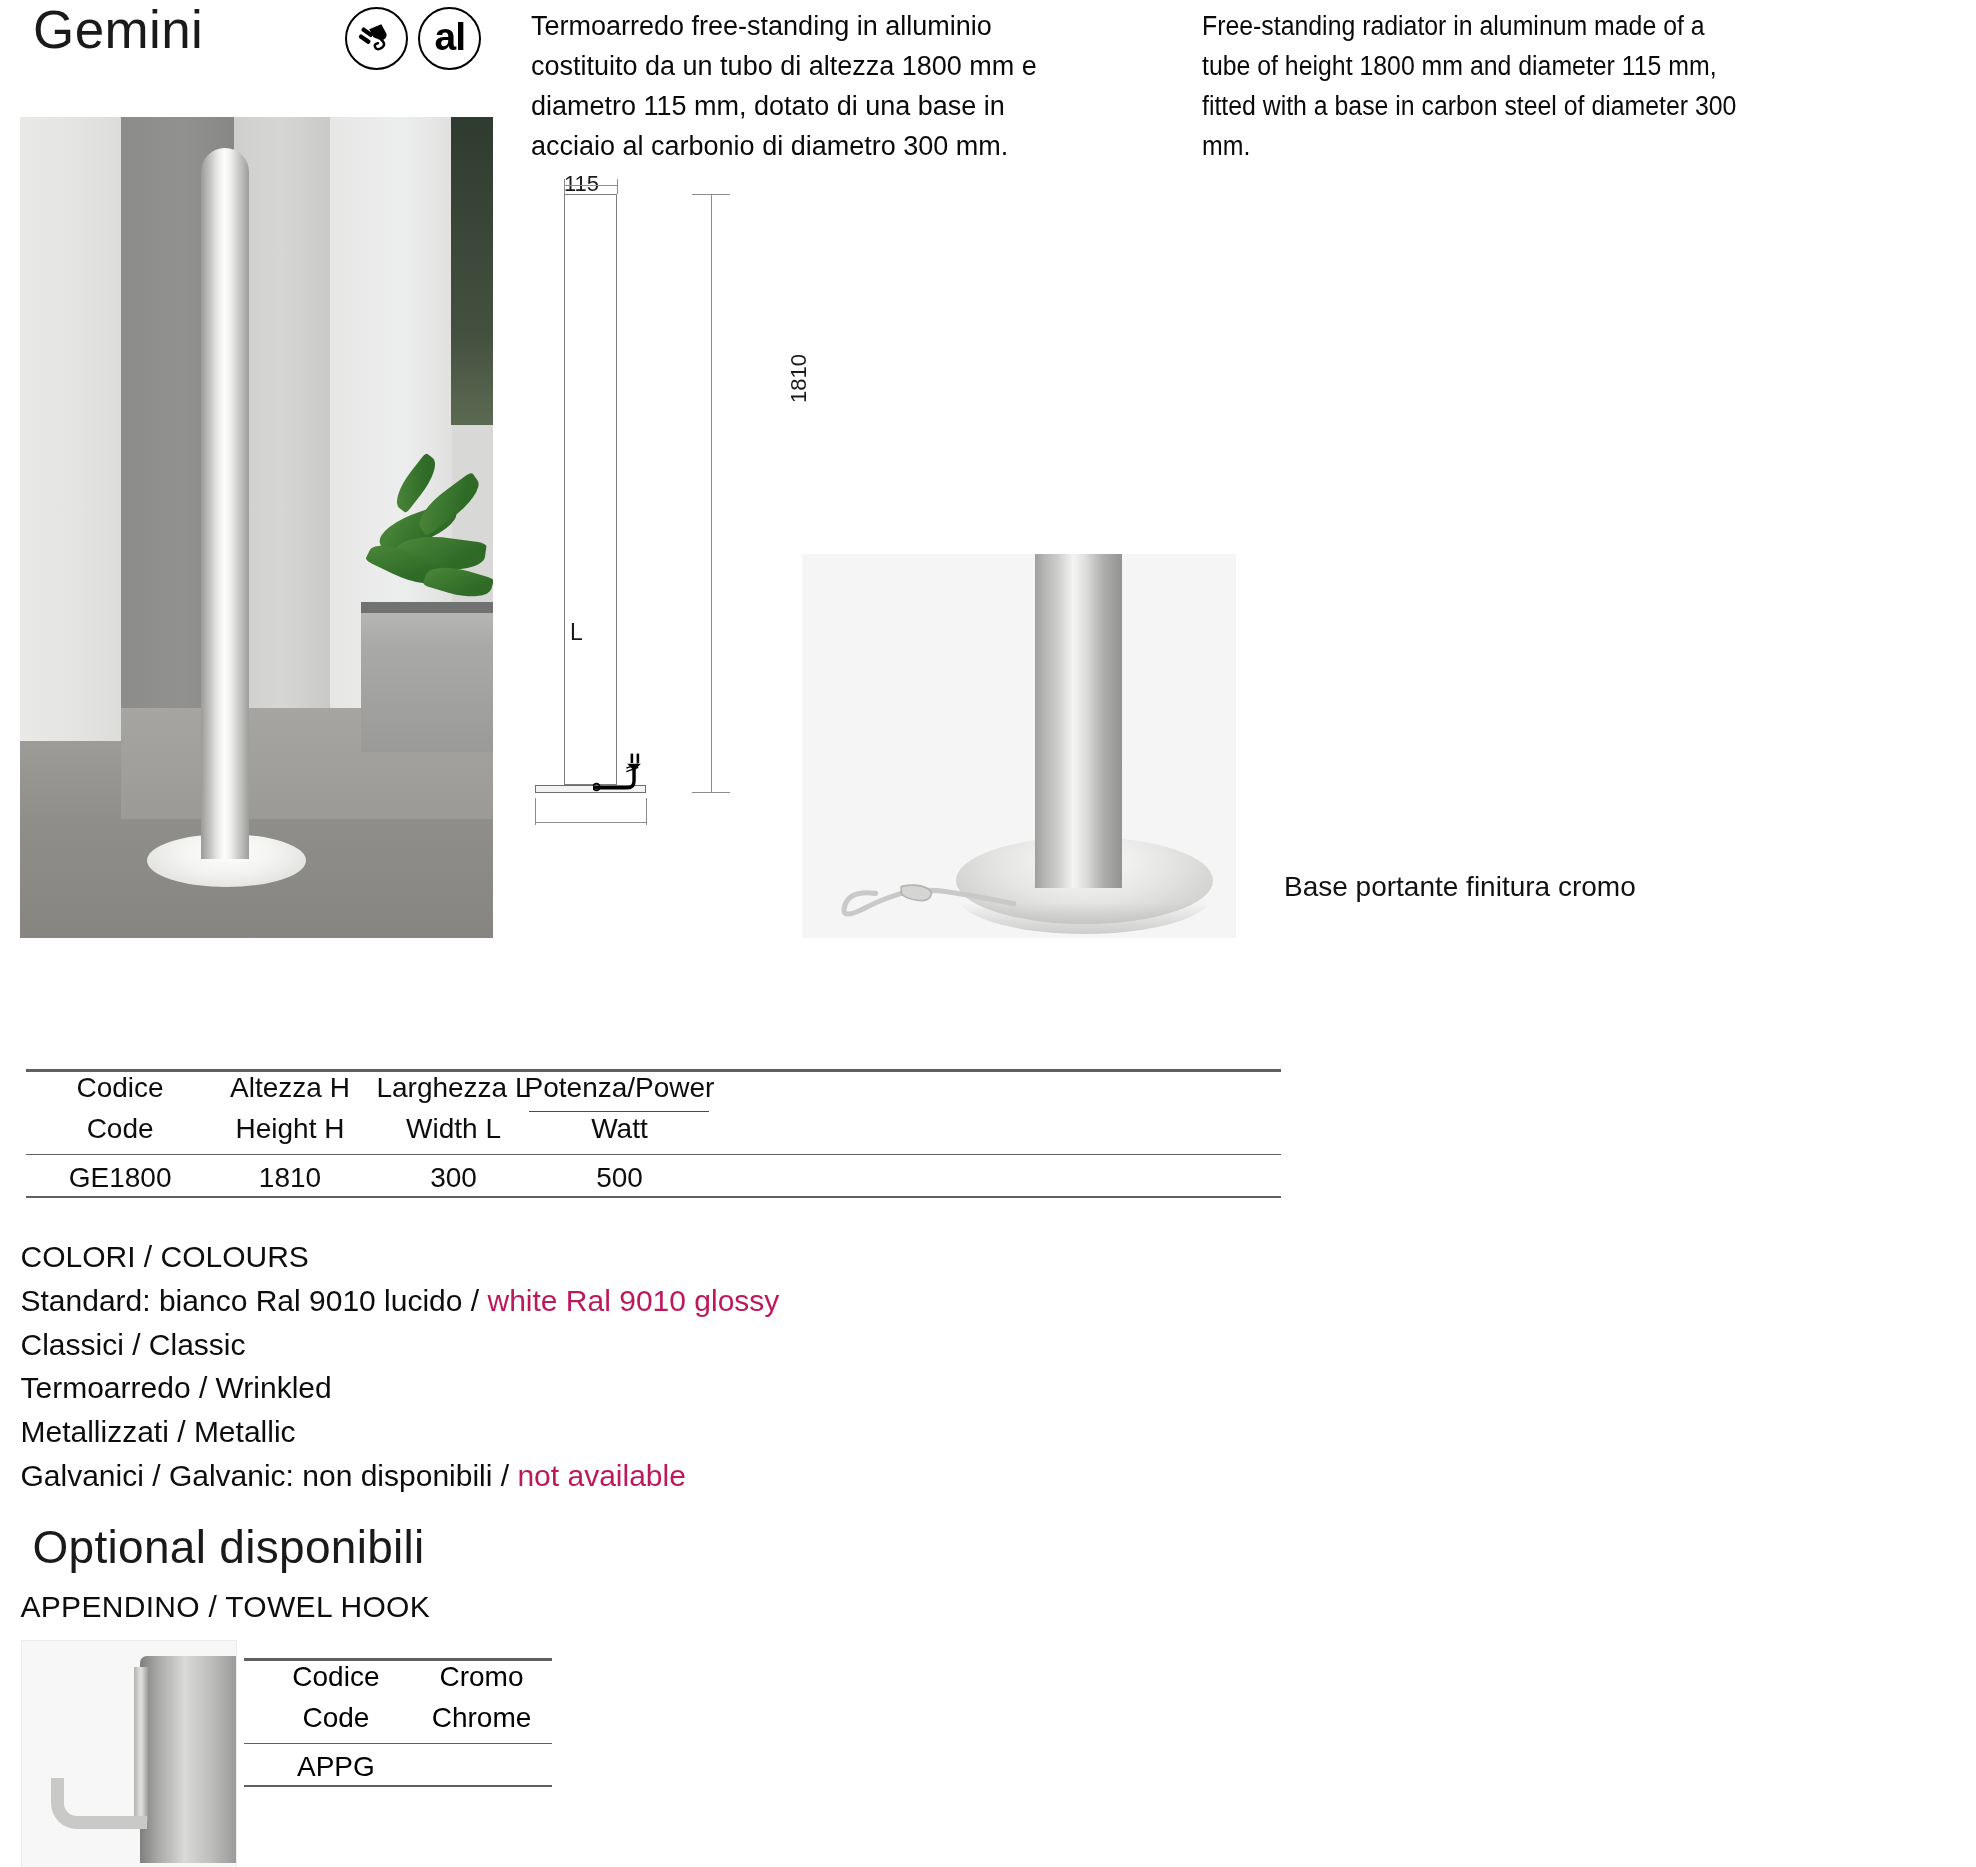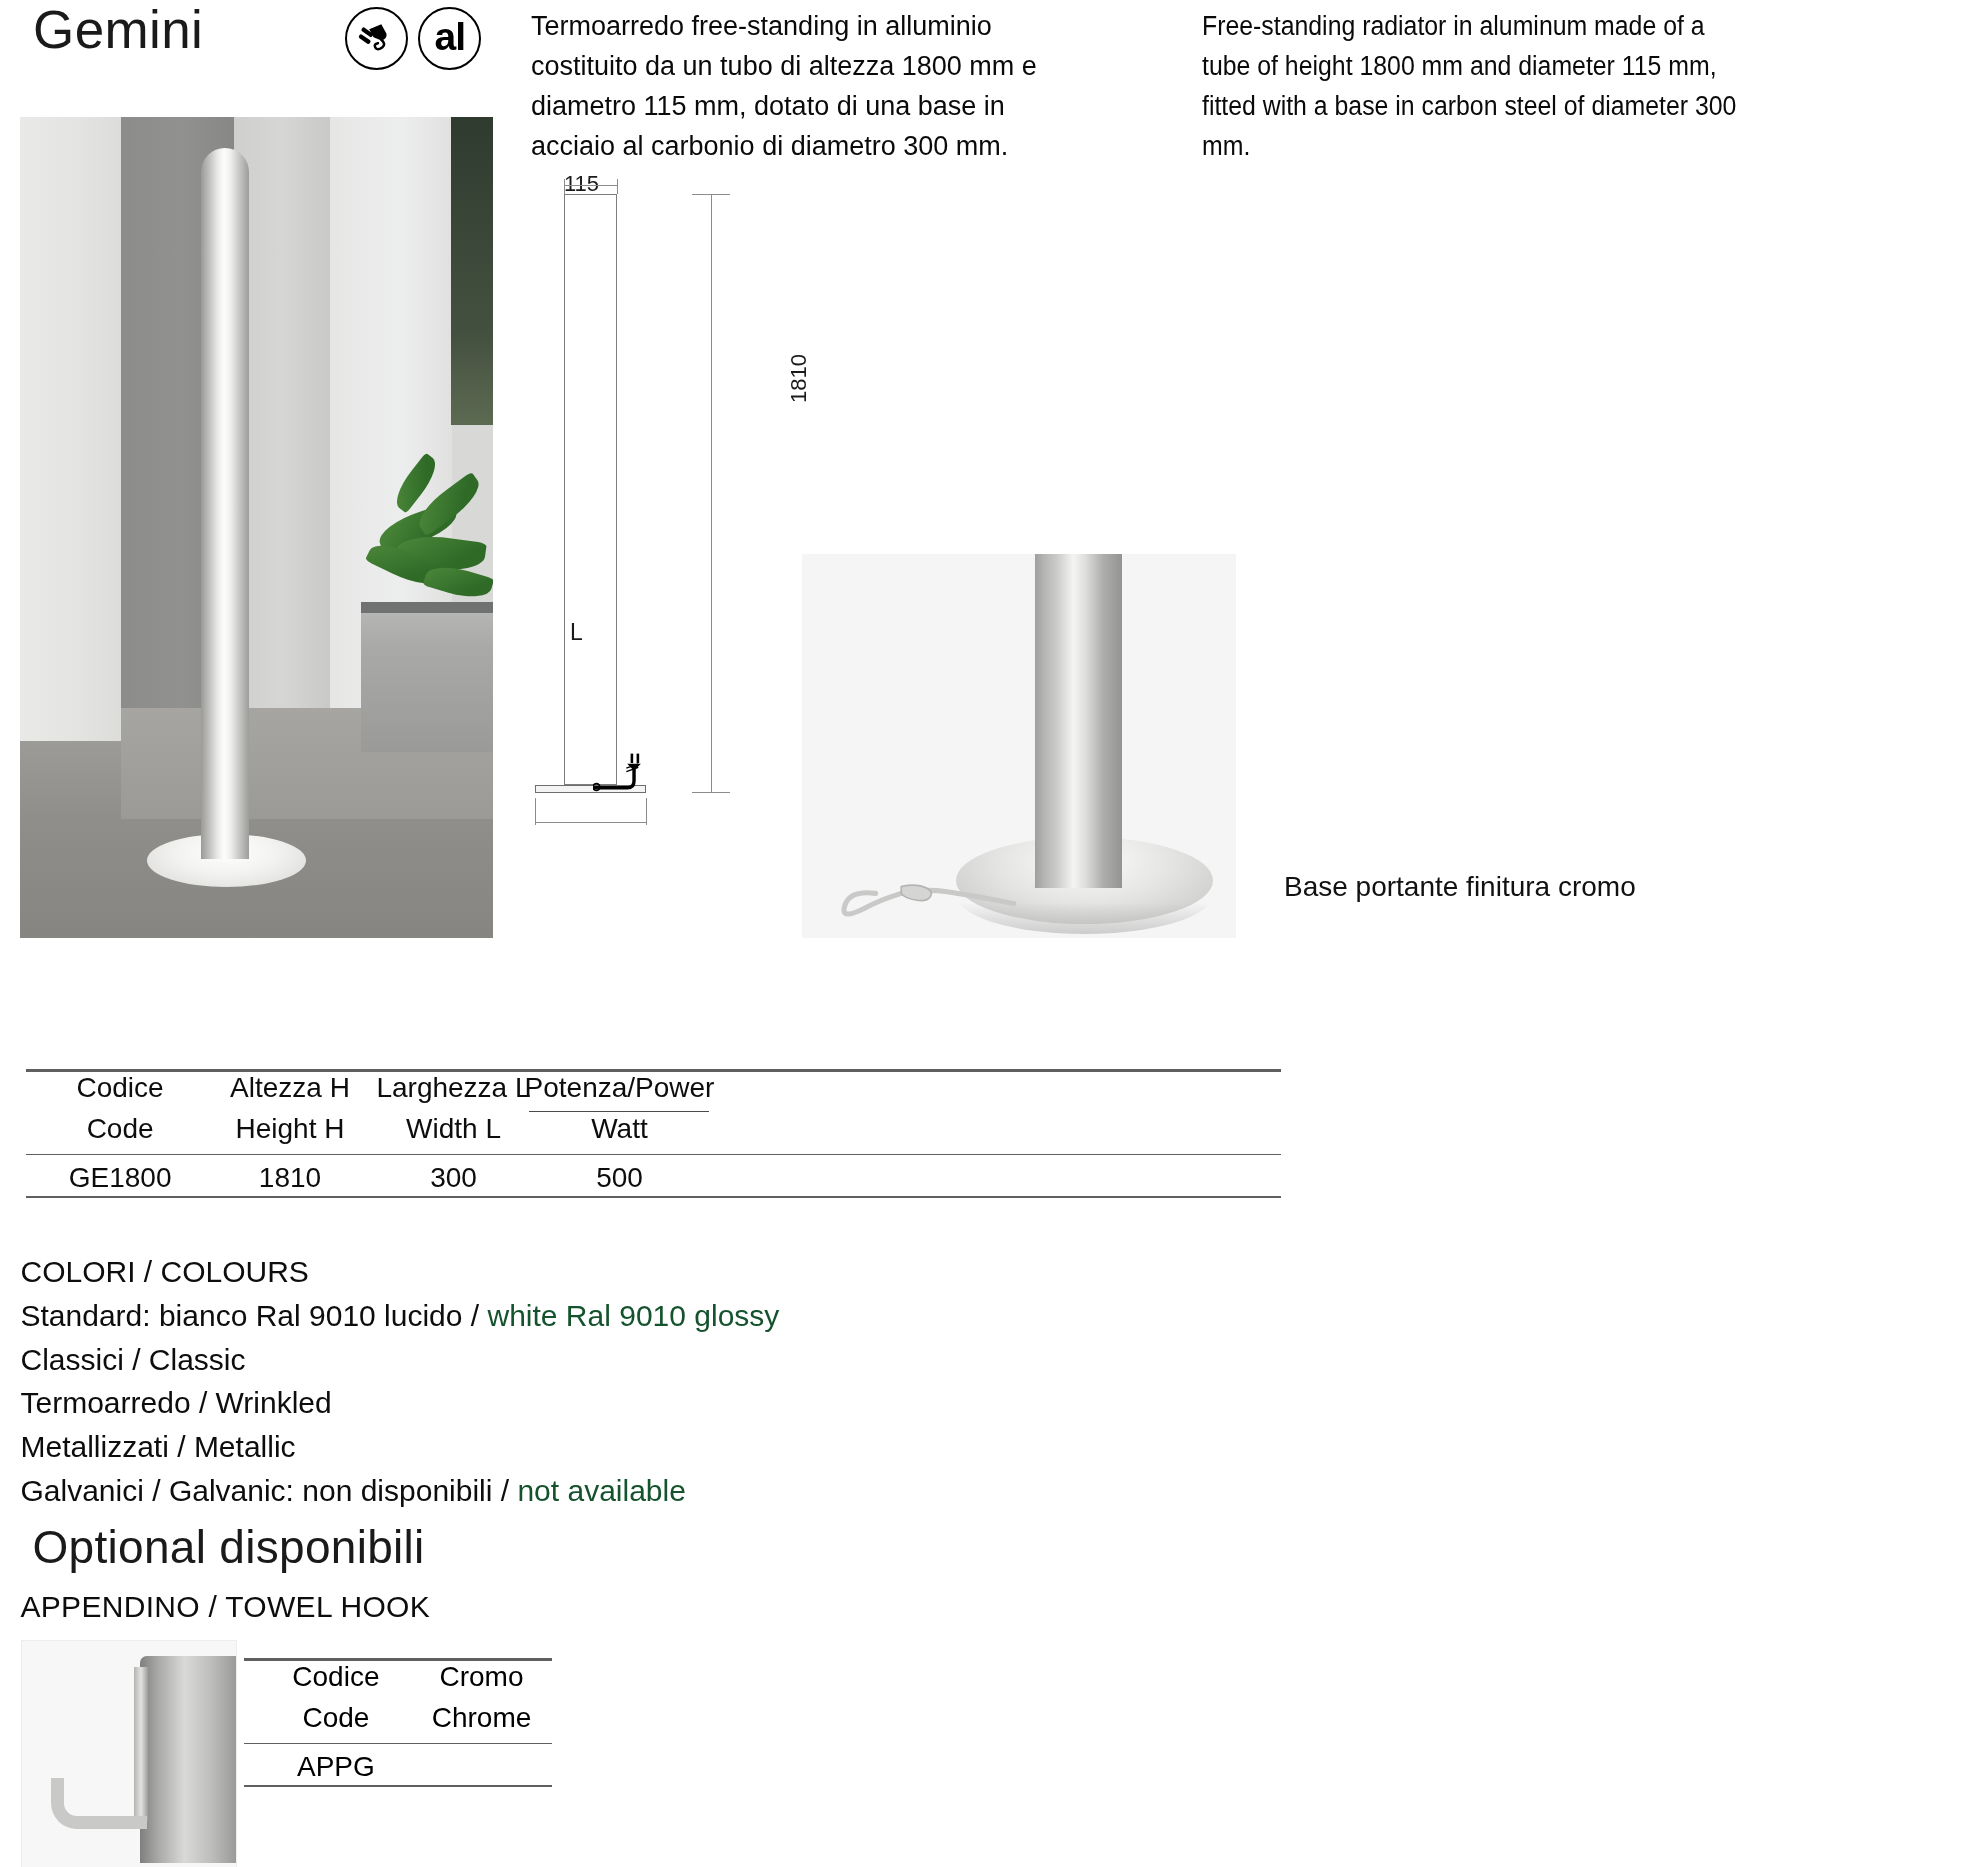--- a/index.html
+++ b/index.html
@@ -214,28 +214,28 @@
   }
   .c0 { left: 8.6px;  width: 171px; }
   .c1 { left: 187px; width: 154px; }
   .c2 { left: 342px; width: 171px; }
   .c3 { left: 495px; width: 197px; }
   .pw-underline {
     position: absolute; left: 503px; top: 39px; width: 180px; height: 1.7px; background: #4a4a4a;
   }
 
   
-  .colours { position: absolute; left: 20.5px; top: 1235px; margin-top: 15px; }
+  .colours { position: absolute; left: 20.5px; top: 1235px; }
   .colours-line {
     font-size: 30px; line-height: 1.46; color: #0d0d0d; white-space: nowrap;
     font-family: "Liberation Sans", sans-serif;
   }
   .en-light {
     font-family: "Liberation Sans Narrow", "Liberation Sans", sans-serif;
-    color: #14532d;
+    color: #be185d;
   }
 
   
   .optional-title {
     position: absolute; left: 20.5px; top: 1520px;
     font-size: 46px; font-weight: 400; color: #1a1a1a; letter-spacing: 0.3px; margin-left: 12px;
   }
   .optional-sub {
     position: absolute; left: 20.5px; top: 1590px;
     font-size: 30px; color: #0d0d0d; letter-spacing: 0.3px;

